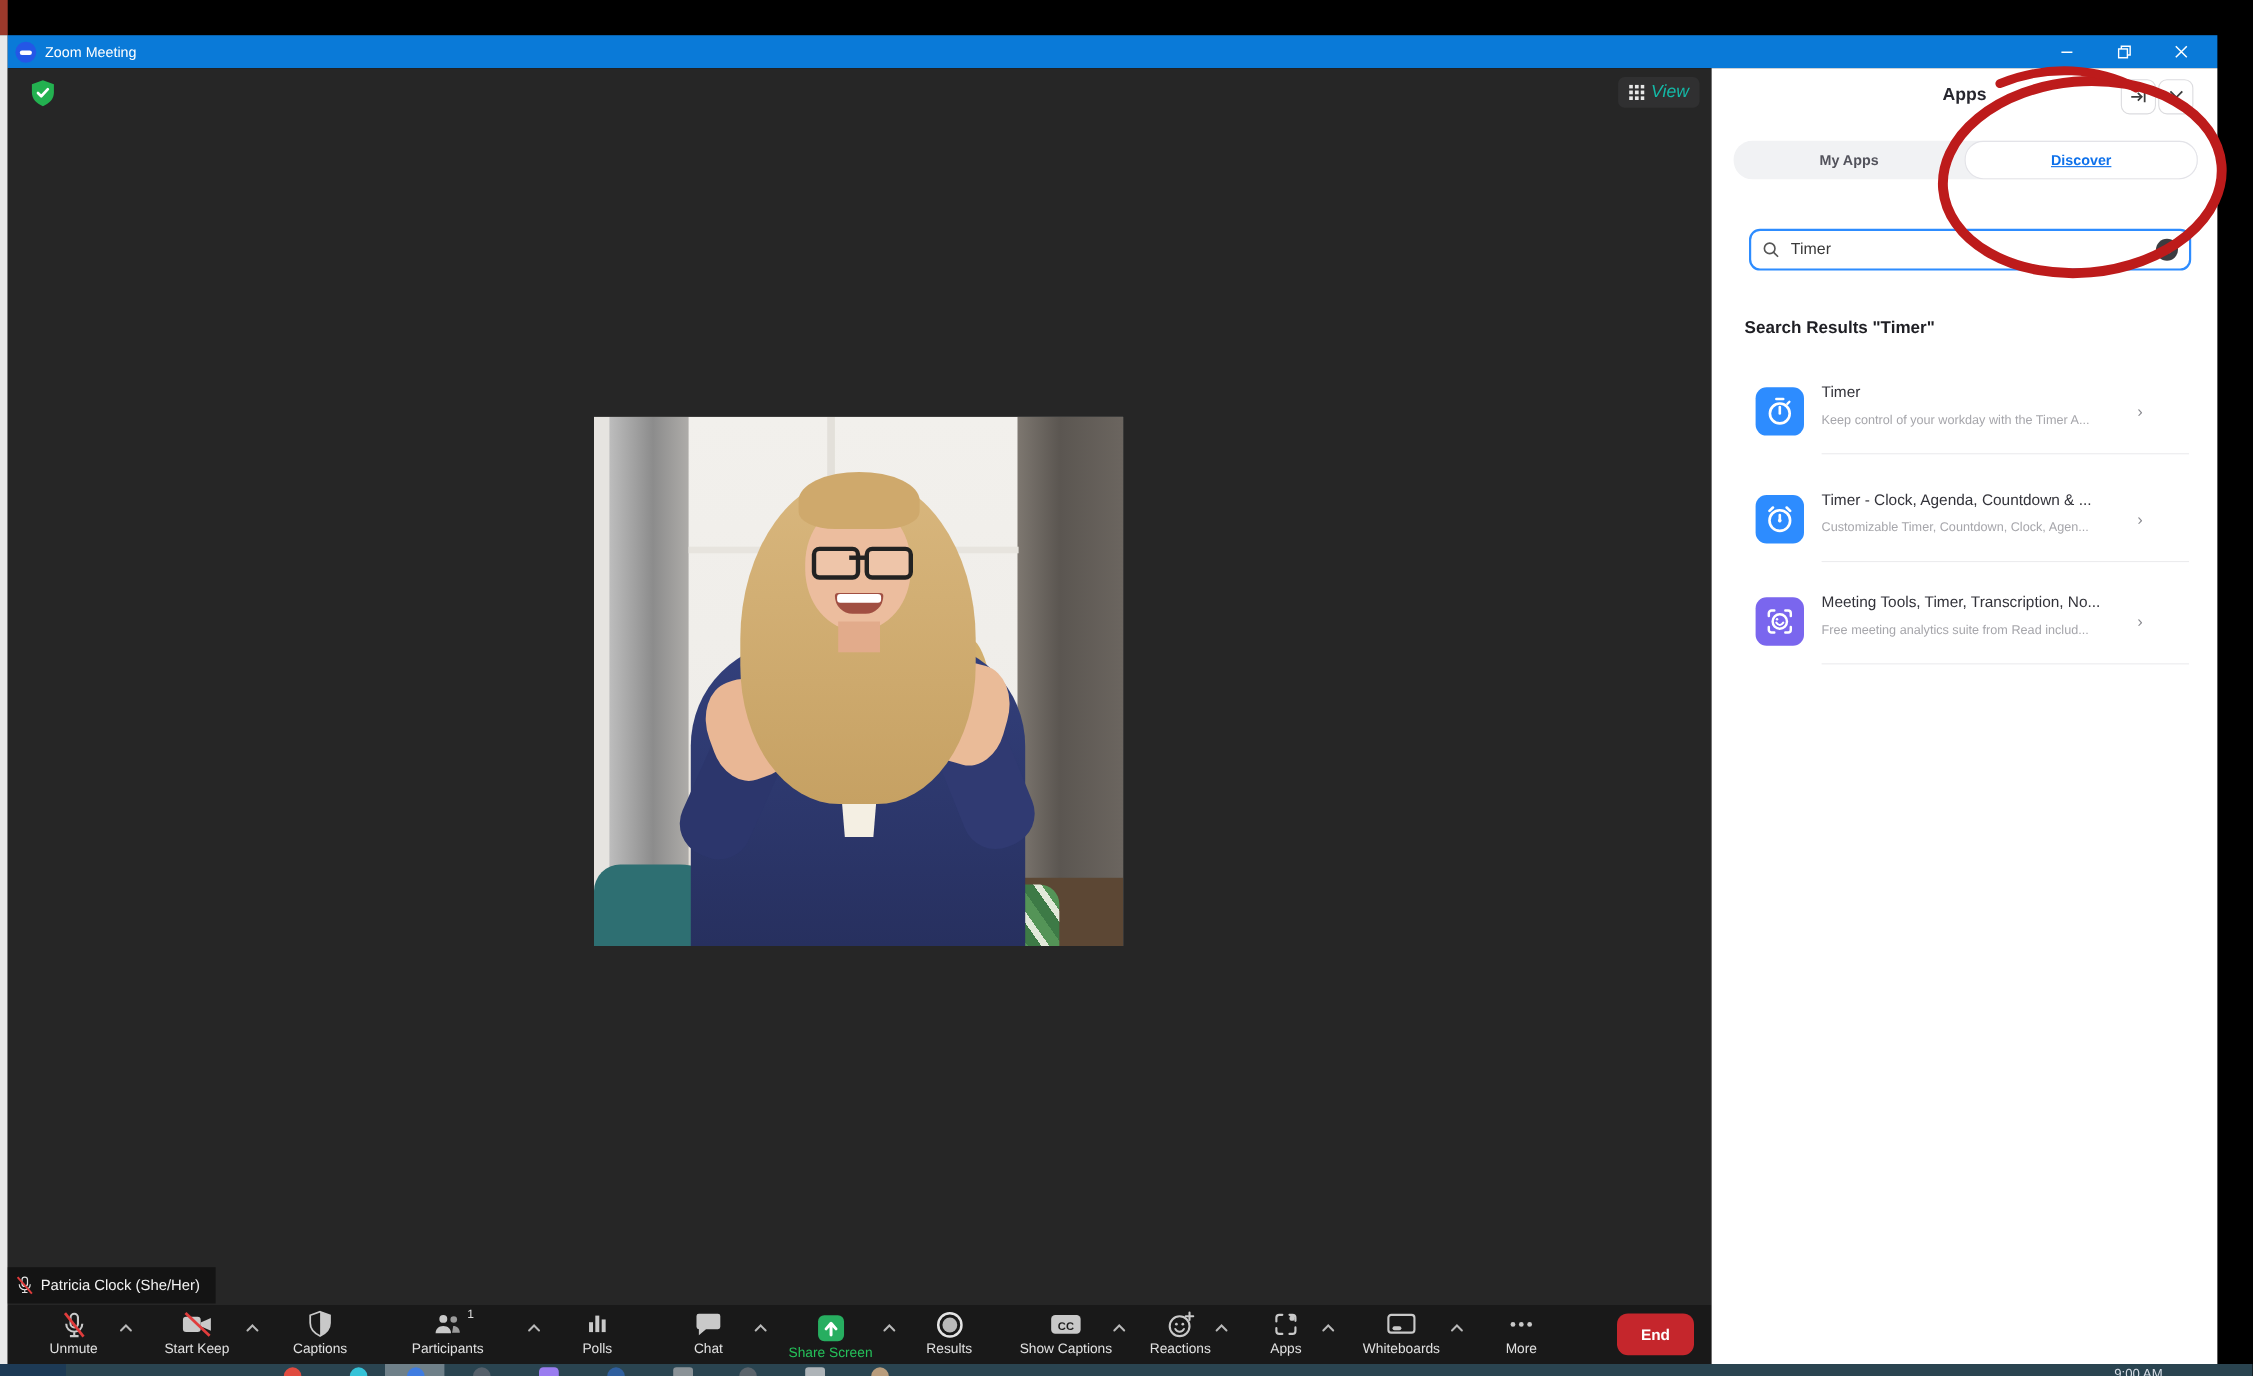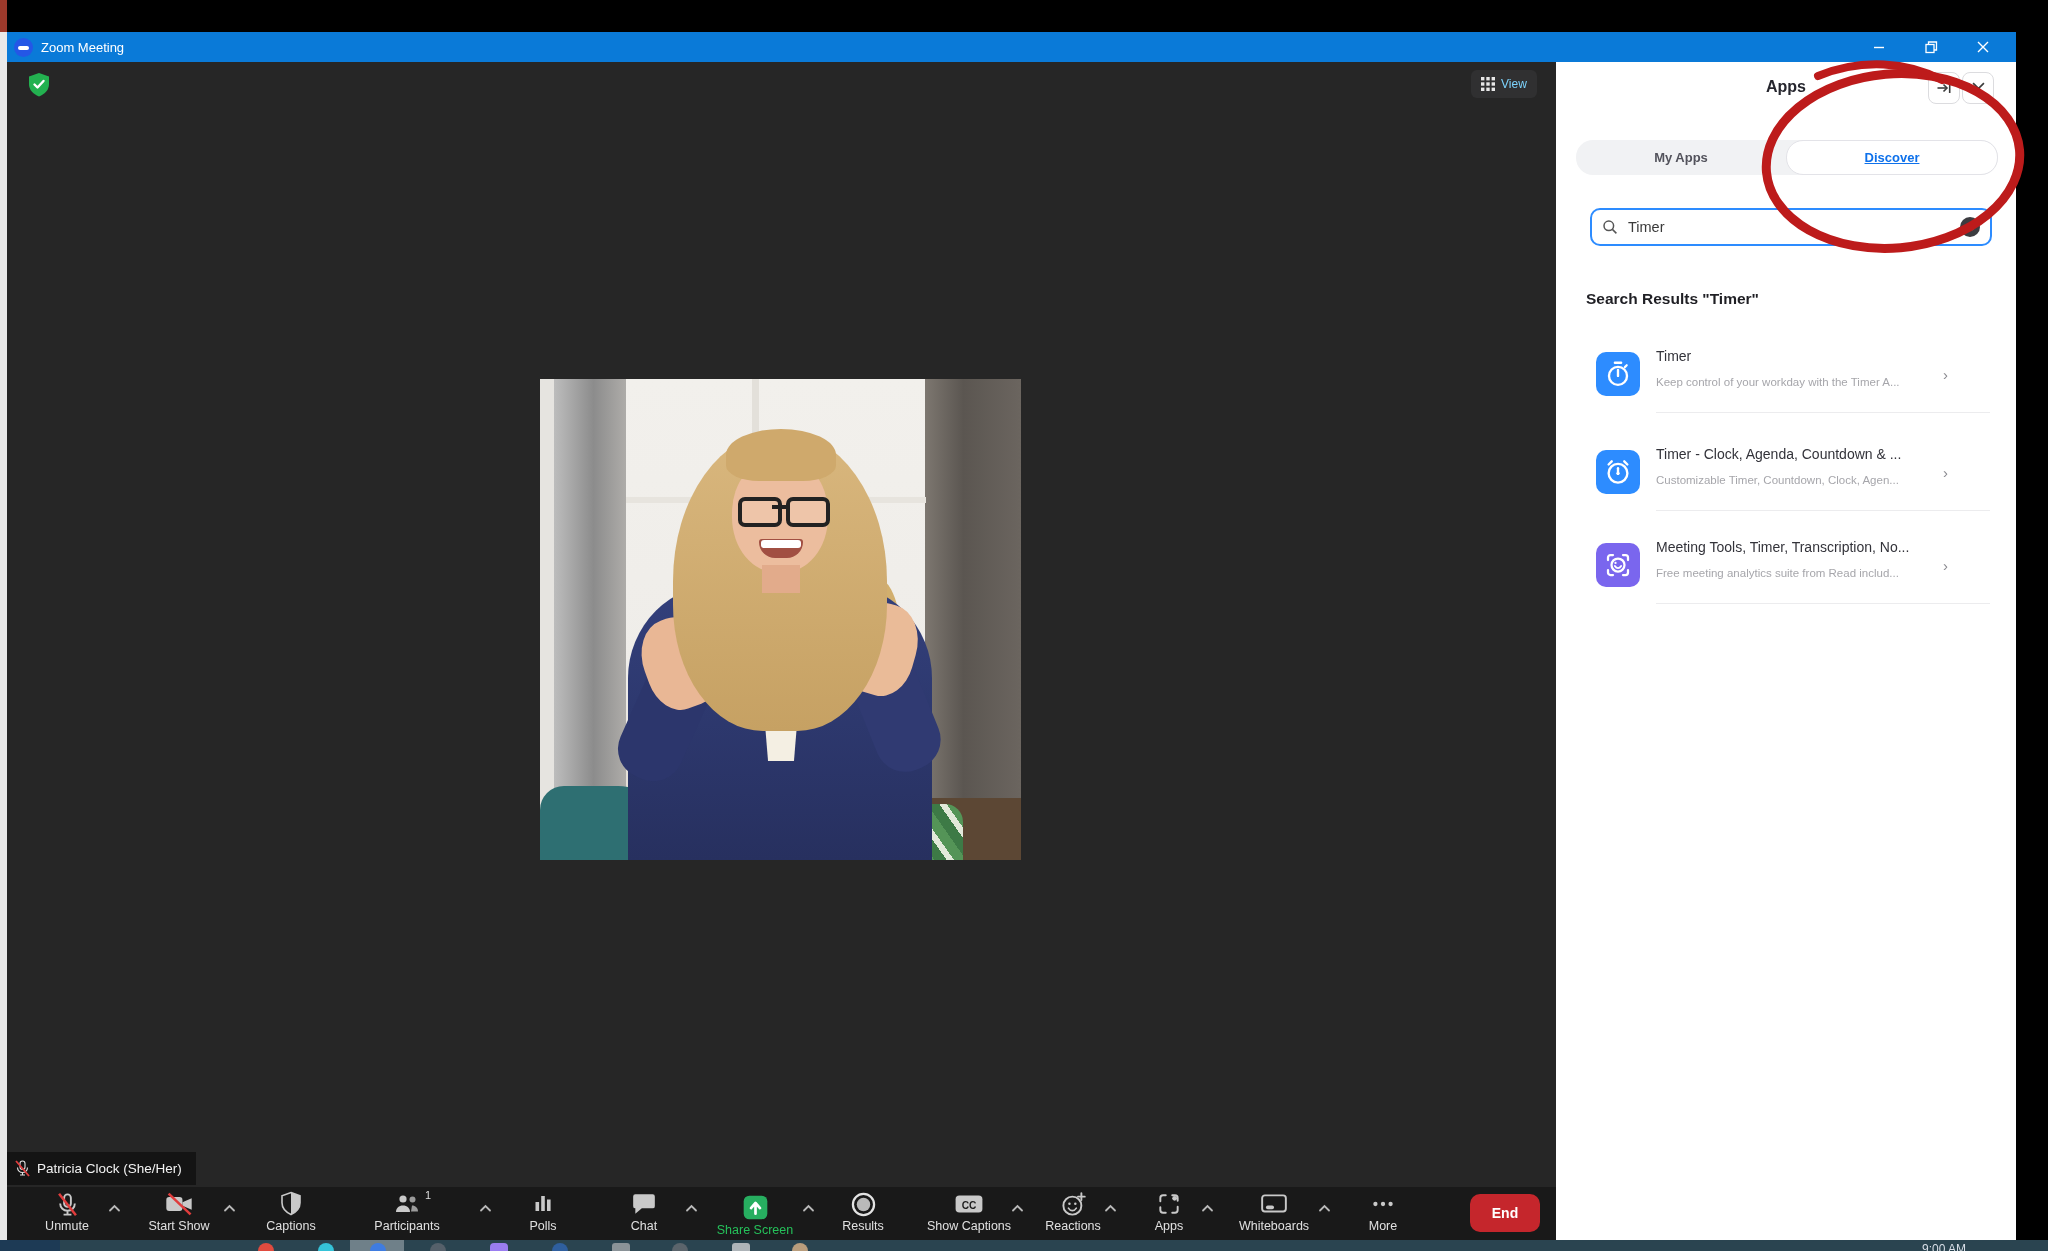--- a/index.html
+++ b/index.html
@@ -17,21 +17,21 @@
   .tb-logo{width:19px;height:19px;border-radius:50%;background:#2457e6;margin-left:7px;position:relative;flex:0 0 auto;}
   .tb-logo::after{content:"";position:absolute;left:4px;top:8px;width:11px;height:4px;border-radius:2px;background:#fff;}
   .tb-title{color:#fff;font-size:13px;margin-left:8px;}
   .win-btn{position:absolute;top:0;width:52px;height:30px;display:flex;align-items:center;justify-content:center;color:#fff;}
   .win-min{left:1846px;} .win-restore{left:1898px;} .win-close{left:1950px;}
 
   
   .stage{left:7px;top:62px;width:1549px;height:1125px;background:#262626;}
   .shield{left:20px;top:10px;width:24px;height:26px;}
   .view-btn{left:1464px;top:8px;height:28px;padding:0 10px;background:#303031;border-radius:6px;
-            display:flex;align-items:center;gap:6px;color:#7dd3fc;font-size:12px;}
+            display:flex;align-items:center;gap:6px;color:#14b8a6;font-size:16px;font-style:italic;}
   .name-pill{left:0;top:1090px;height:33px;background:rgba(12,12,12,.68);display:flex;align-items:center;
              gap:7px;padding:0 14px 0 8px;color:#f2f2f2;font-size:13.5px;}
 
   
   .v-tile{left:533px;top:317px;width:481px;height:481px;background:linear-gradient(180deg,#f2f0ec,#efede9 62%,#ddd7cd);overflow:hidden;}
   .v-wall-l{left:0;top:0;width:20px;height:440px;background:#e6e4e0;}
   .v-curtain-l{left:14px;top:0;width:72px;height:438px;background:linear-gradient(90deg,#bdbdbd,#8c8c8c 55%,#aeaca9);border-radius:0 0 18px 0;}
   .v-curtain-r{right:0;top:0;width:96px;height:446px;background:linear-gradient(270deg,#6b655f,#5b5651 60%,#7d7770);}
   .v-mull-v{left:212px;top:0;width:7px;height:330px;background:#e3e0da;}
   .v-mull-h{left:86px;top:118px;width:300px;height:6px;background:#e7e4de;}
@@ -66,21 +66,21 @@
   .chev{position:absolute;top:12px;width:12px;height:8px;}
   .end-btn{position:absolute;left:1463px;top:7px;width:70px;height:38px;background:#c5262c;border-radius:10px;color:#fff;
            font-size:14px;font-weight:bold;display:flex;align-items:center;justify-content:center;}
 
   
   .panel{left:1556px;top:62px;width:460px;height:1178px;background:#fff;}
   .p-title{position:absolute;left:0;top:16px;width:100%;text-align:center;font-size:16px;font-weight:bold;color:#26262e;}
   .p-btn{position:absolute;top:10px;width:30px;height:30px;border:1px solid #dcdcdf;border-radius:8px;background:#fff;
          display:flex;align-items:center;justify-content:center;}
   .p-popout{left:372px;} .p-close{left:406px;}
-  .seg{position:absolute;left:20px;top:78px;width:422px;height:35px;background:#f1f2f4;border-radius:17px;display:flex;}
+  .seg{position:absolute;left:20px;top:66px;width:422px;height:35px;background:#f1f2f4;border-radius:17px;display:flex;}
   .seg-item{flex:1;display:flex;align-items:center;justify-content:center;font-size:13px;font-weight:bold;color:#53535c;}
   .seg-item.active{background:#fff;border:1px solid #e3e3e8;border-radius:17px;color:#0e71eb;box-sizing:border-box;text-decoration:underline;}
   .search{position:absolute;left:34px;top:146px;width:402px;height:38px;border:2px solid #2d8cff;border-radius:10px;background:#fff;
           display:flex;align-items:center;box-sizing:border-box;padding:0 10px;gap:8px;}
   .search input{border:none;outline:none;flex:1;font-size:14.5px;color:#3a3a3a;font-family:"Liberation Sans",sans-serif;background:transparent;}
   .clear-btn{width:20px;height:20px;border-radius:50%;background:#3c3c40;color:#fff;font-size:11px;display:flex;align-items:center;justify-content:center;flex:0 0 auto;}
   .rhead{position:absolute;left:30px;top:228px;font-size:15.5px;font-weight:bold;color:#1f1f24;}
   .rows{position:absolute;left:0;top:0;width:100%;height:100%;}
   .row{position:absolute;left:40px;width:392px;height:66px;}
   .row .ricon{position:absolute;left:0;top:0;width:44px;height:44px;border-radius:10px;display:flex;align-items:center;justify-content:center;}
@@ -203,21 +203,21 @@
             <path d="M2 6.5L6.5 2 11 6.5" fill="none" stroke="#b9b9b9" stroke-width="1.8" stroke-linecap="round"></path>
           </svg></span>
         <div class="tool" style="left: 172px;">
           <span class="ticon">
             <svg width="30" height="26" viewBox="0 0 26 22">
               <rect x="2" y="5" width="14" height="12" rx="2.5" fill="#c9c9c9"></rect>
               <path d="M16 9.5l8-3.5v10l-8-3.5z" fill="#c9c9c9"></path>
               <line x1="4" y1="2" x2="23" y2="20" stroke="#e03c3c" stroke-width="2.2"></line>
             </svg>
           </span>
-               <span class="tlabel">Start Show</span>
+               <span class="tlabel">Start Keep</span>
         </div>
         <span class="chev" style="left: 216px;"><svg width="13" height="9" viewBox="0 0 13 9">
             <path d="M2 6.5L6.5 2 11 6.5" fill="none" stroke="#b9b9b9" stroke-width="1.8" stroke-linecap="round"></path>
           </svg></span>
         <div class="tool" style="left: 284px;">
           <span class="ticon">
             <svg width="24" height="26" viewBox="0 0 24 26">
               <path d="M12 1.5l9 3.2v7c0 5.6-3.6 9.2-9 11.8-5.4-2.6-9-6.2-9-11.8v-7z" fill="none" stroke="#c9c9c9" stroke-width="1.6"></path>
               <path d="M12 1.5l9 3.2v7c0 5.6-3.6 9.2-9 11.8z" fill="#c9c9c9"></path>
             </svg>

